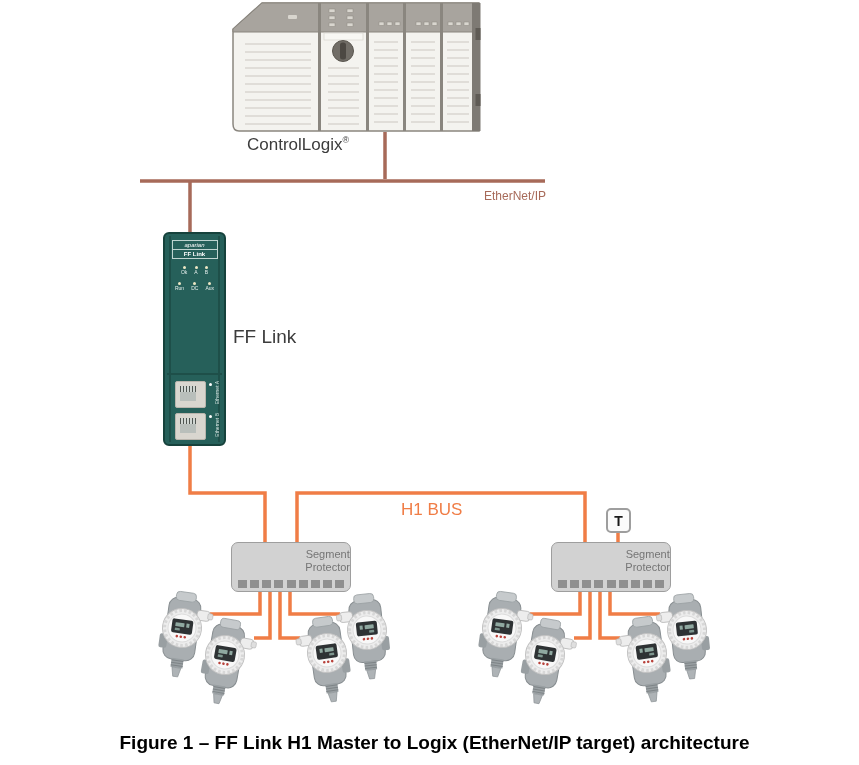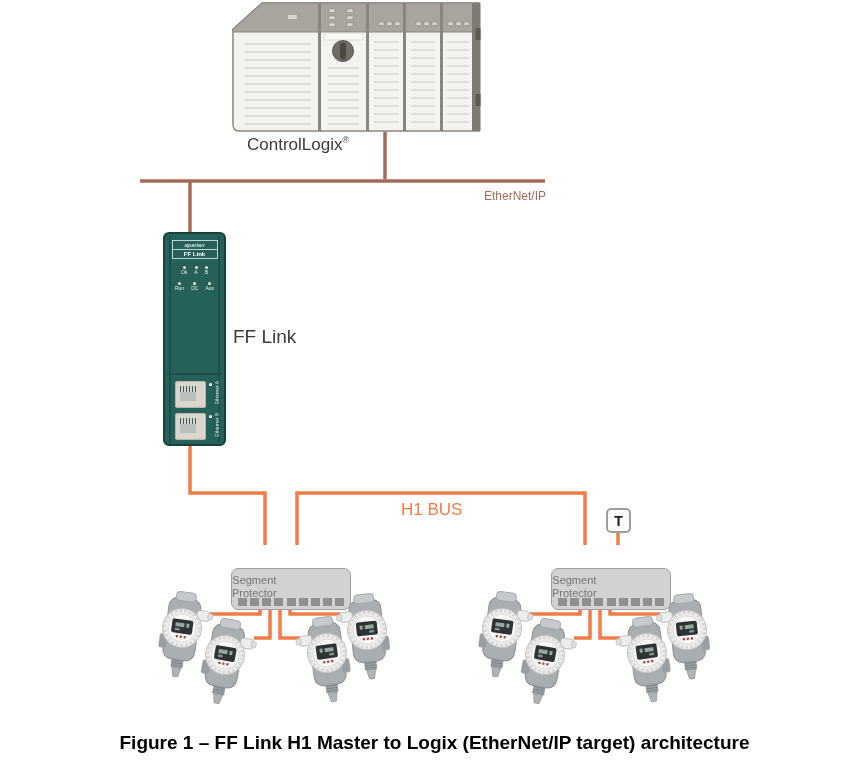--- a/index.html
+++ b/index.html
@@ -34,23 +34,23 @@
     display:flex;flex-direction:column;padding:6px 0 0 8px;gap:5px;box-sizing:border-box;}
   .port-wrap{display:flex;align-items:flex-start;gap:3px;}
   .port{width:29px;height:25px;background:#D9D6CF;border:1px solid #B9B5AD;border-radius:2px;position:relative;}
   .port-inner{position:absolute;left:4px;top:4px;width:16px;height:15px;background:#B9BFBB;}
   .port-pins{position:absolute;left:4px;top:4px;width:16px;height:6px;
     background:repeating-linear-gradient(90deg,#4F5551 0 1.5px,#D0D6D2 1.5px 3px);}
   .port-led{width:3px;height:3px;background:#fff;border-radius:50%;margin-top:2px;}
   .port-label{writing-mode:vertical-rl;transform:rotate(180deg);font-size:5px;color:#D5E3E0;line-height:1;}
 
   
-  .protector{position:absolute;width:120px;height:42px;z-index:3;background:#D2D2D2;
+  .protector{position:absolute;width:120px;height:50px;z-index:3;background:#D2D2D2;
     border:1.5px solid #9E9E9E;border-radius:7px;box-sizing:border-box;
-    display:flex;flex-direction:column;align-items:flex-start;margin-top:26px;}
+    display:flex;flex-direction:column;align-items:flex-end;}
   .protector.p1{left:231px;top:542px;}
   .protector.p2{left:551px;top:542px;}
   .protector-text{margin-top:5px;font-size:11px;color:#757575;text-align:center;line-height:1.2;}
   .terminals{position:absolute;bottom:3px;left:6px;right:6px;display:flex;justify-content:space-between;}
   .terminal{width:9px;height:8px;background:#8F8F8F;}
   .t-box{position:absolute;left:606px;top:508px;width:25px;height:25px;z-index:3;background:#FBFBFB;
     border:2px solid #9E9E9E;border-radius:5px;box-sizing:border-box;
     display:flex;align-items:center;justify-content:center;font-size:14px;font-weight:bold;color:#1A1A1A;}
 </style>
 </head>

